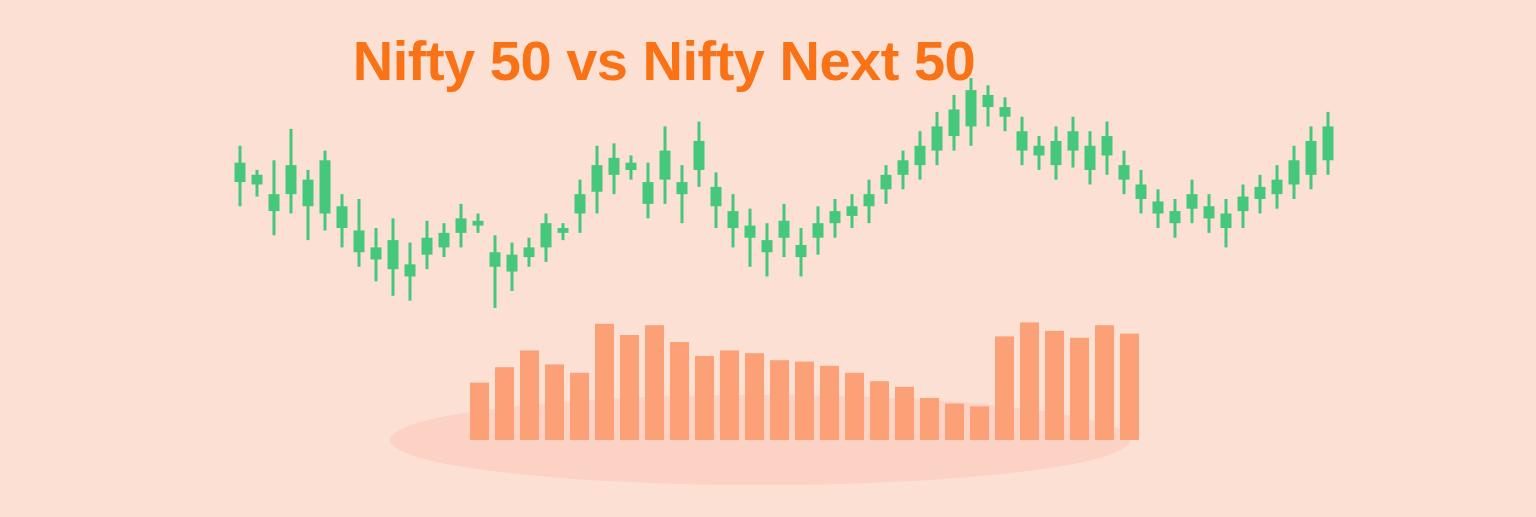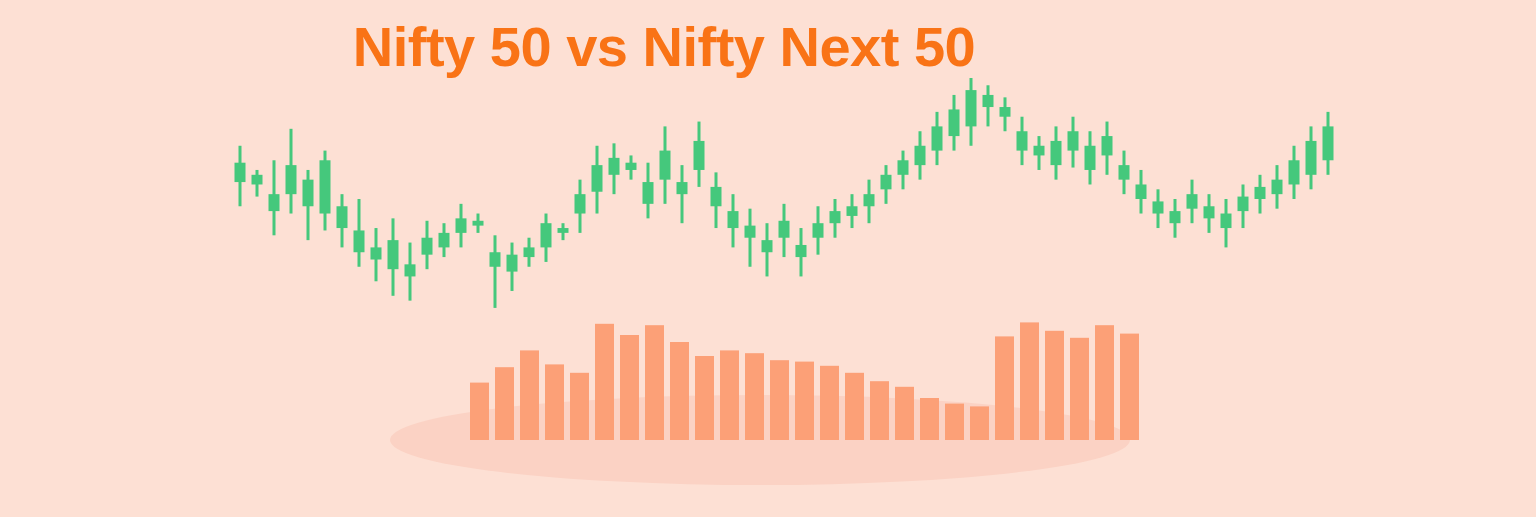--- a/index.html
+++ b/index.html
@@ -16,21 +16,21 @@
   #hero {
     position: relative;
     width: 1536px;
     height: 517px;
     background: #FDE0D4;
     overflow: hidden;
   }
   #title {
     position: absolute;
     left: 0;
-    top: 16px;
+    top: 30px;
     width: 1328px;
     text-align: center;
     font-family: "Liberation Sans", sans-serif;
     font-size: 56px;
     font-weight: bold;
     letter-spacing: -0.5px;
     color: #F97316;
     line-height: 1.1;
     white-space: nowrap;
     user-select: none;

